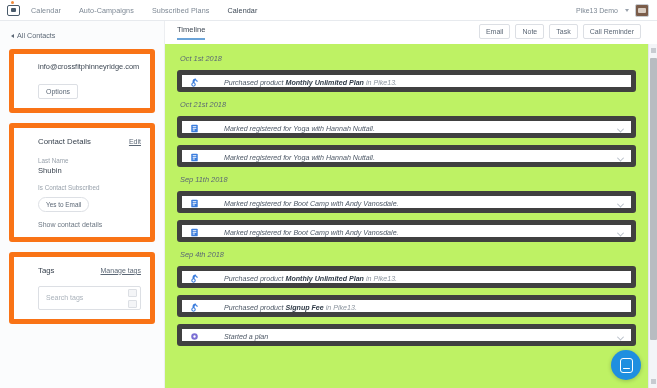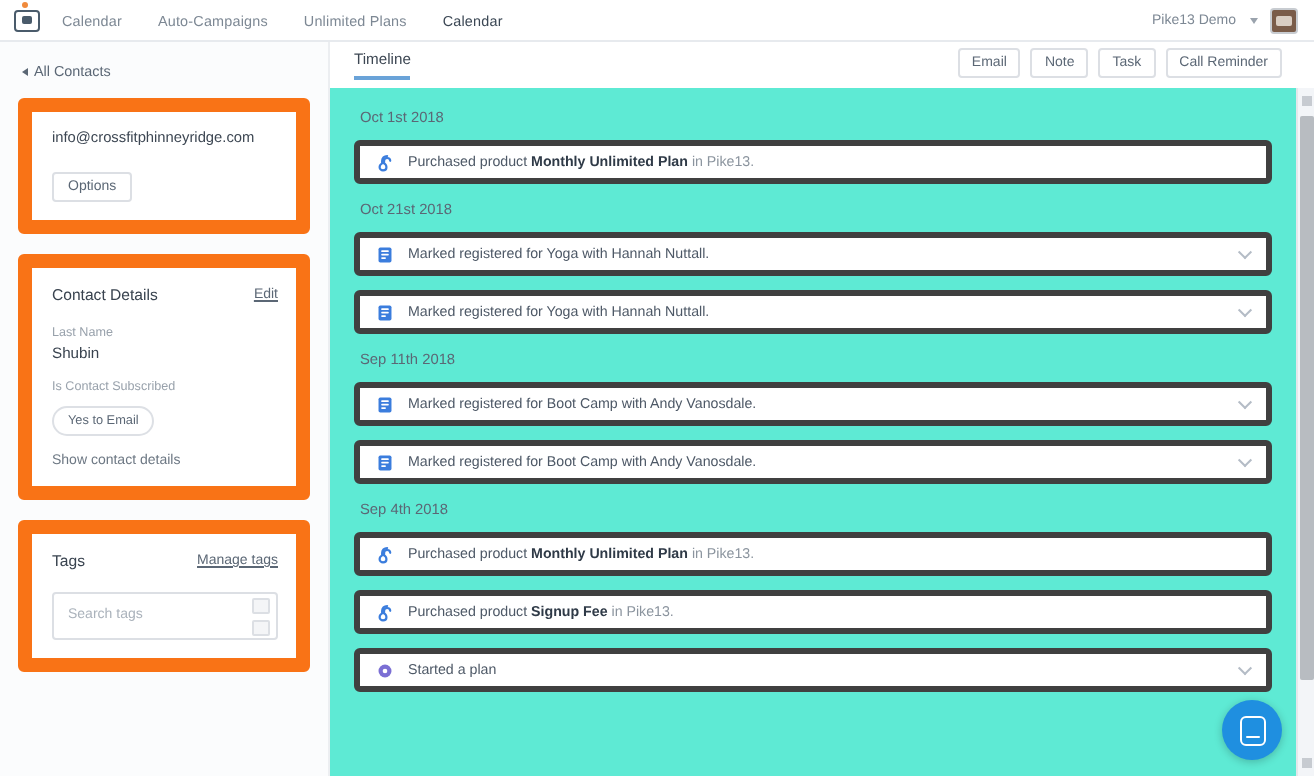--- a/index.html
+++ b/index.html
@@ -117,23 +117,23 @@
     cursor: pointer;
   }
   .chev-left {
     width: 0; height: 0;
     border-top: 2.6px solid transparent;
     border-bottom: 2.6px solid transparent;
     border-right: 3.2px solid #5b6775;
   }
   .card {
     background: #ffffff;
-    border: 7px solid #f97316;
+    border: 5px solid #f97316;
     border-radius: 3px;
-    padding: 9px 9px 9px 10px;
+    padding: 9px 9px 9px 24px;
     margin-bottom: 10px;
   }
   .email-text {
     font-size: 7.4px;
     color: #3d4753;
     margin-bottom: 8px;
     word-break: break-all;
     line-height: 1.2;
   }
   .btn-outline {
@@ -233,40 +233,42 @@
   .tab {
     font-size: 7.6px;
     color: #3d4753;
     padding-bottom: 4px;
     border-bottom: 2px solid #6aa3d8;
     cursor: pointer;
   }
   .timeline {
     position: absolute;
     left: 0; right: 9px; top: 23px; bottom: 0;
-    background: #5eead4;
+    background: #bef264;
     padding: 10px 12px 0 12px;
     overflow: hidden;
+    font-style: italic;
   }
   .date-head {
     font-size: 7.4px;
     color: #5b6775;
     margin: 0 0 7px 3px;
   }
   .group { margin-bottom: 8px; }
   .event {
     background: #ffffff;
-    border: 3px solid #404040;
+    border: 5px solid #404040;
     border-radius: 3px;
     height: 22px;
     display: flex;
-    align-items: center;
+    align-items: flex-end;
     padding: 0 8px 0 8px;
     margin-bottom: 7px;
     cursor: pointer;
+    gap: 18px;
   }
   .ev-icon {
     width: 9px; height: 9px;
     margin-right: 7px;
     flex: 0 0 auto;
     display: flex;
     align-items: center;
     justify-content: center;
   }
   .ev-icon svg { display: block; }
@@ -368,21 +370,21 @@
   <div class="topnav">
     <div class="app-logo">
       <div class="box">
           <i></i>
         </div>
       <div class="dot"></div>
     </div>
     <div class="nav-items">
       <div class="nav-item">Calendar</div>
       <div class="nav-item">Auto-Campaigns</div>
-      <div class="nav-item">Unlimited Plans</div>
+      <div class="nav-item">Subscribed Plans</div>
       <div class="nav-item active">Calendar</div>
     </div>
     <div class="nav-right">
       <div class="account-name">Pike13 Demo</div>
       <div class="caret-down"></div>
       <div class="avatar">
           <i></i>
         </div>
     </div>
   </div>

